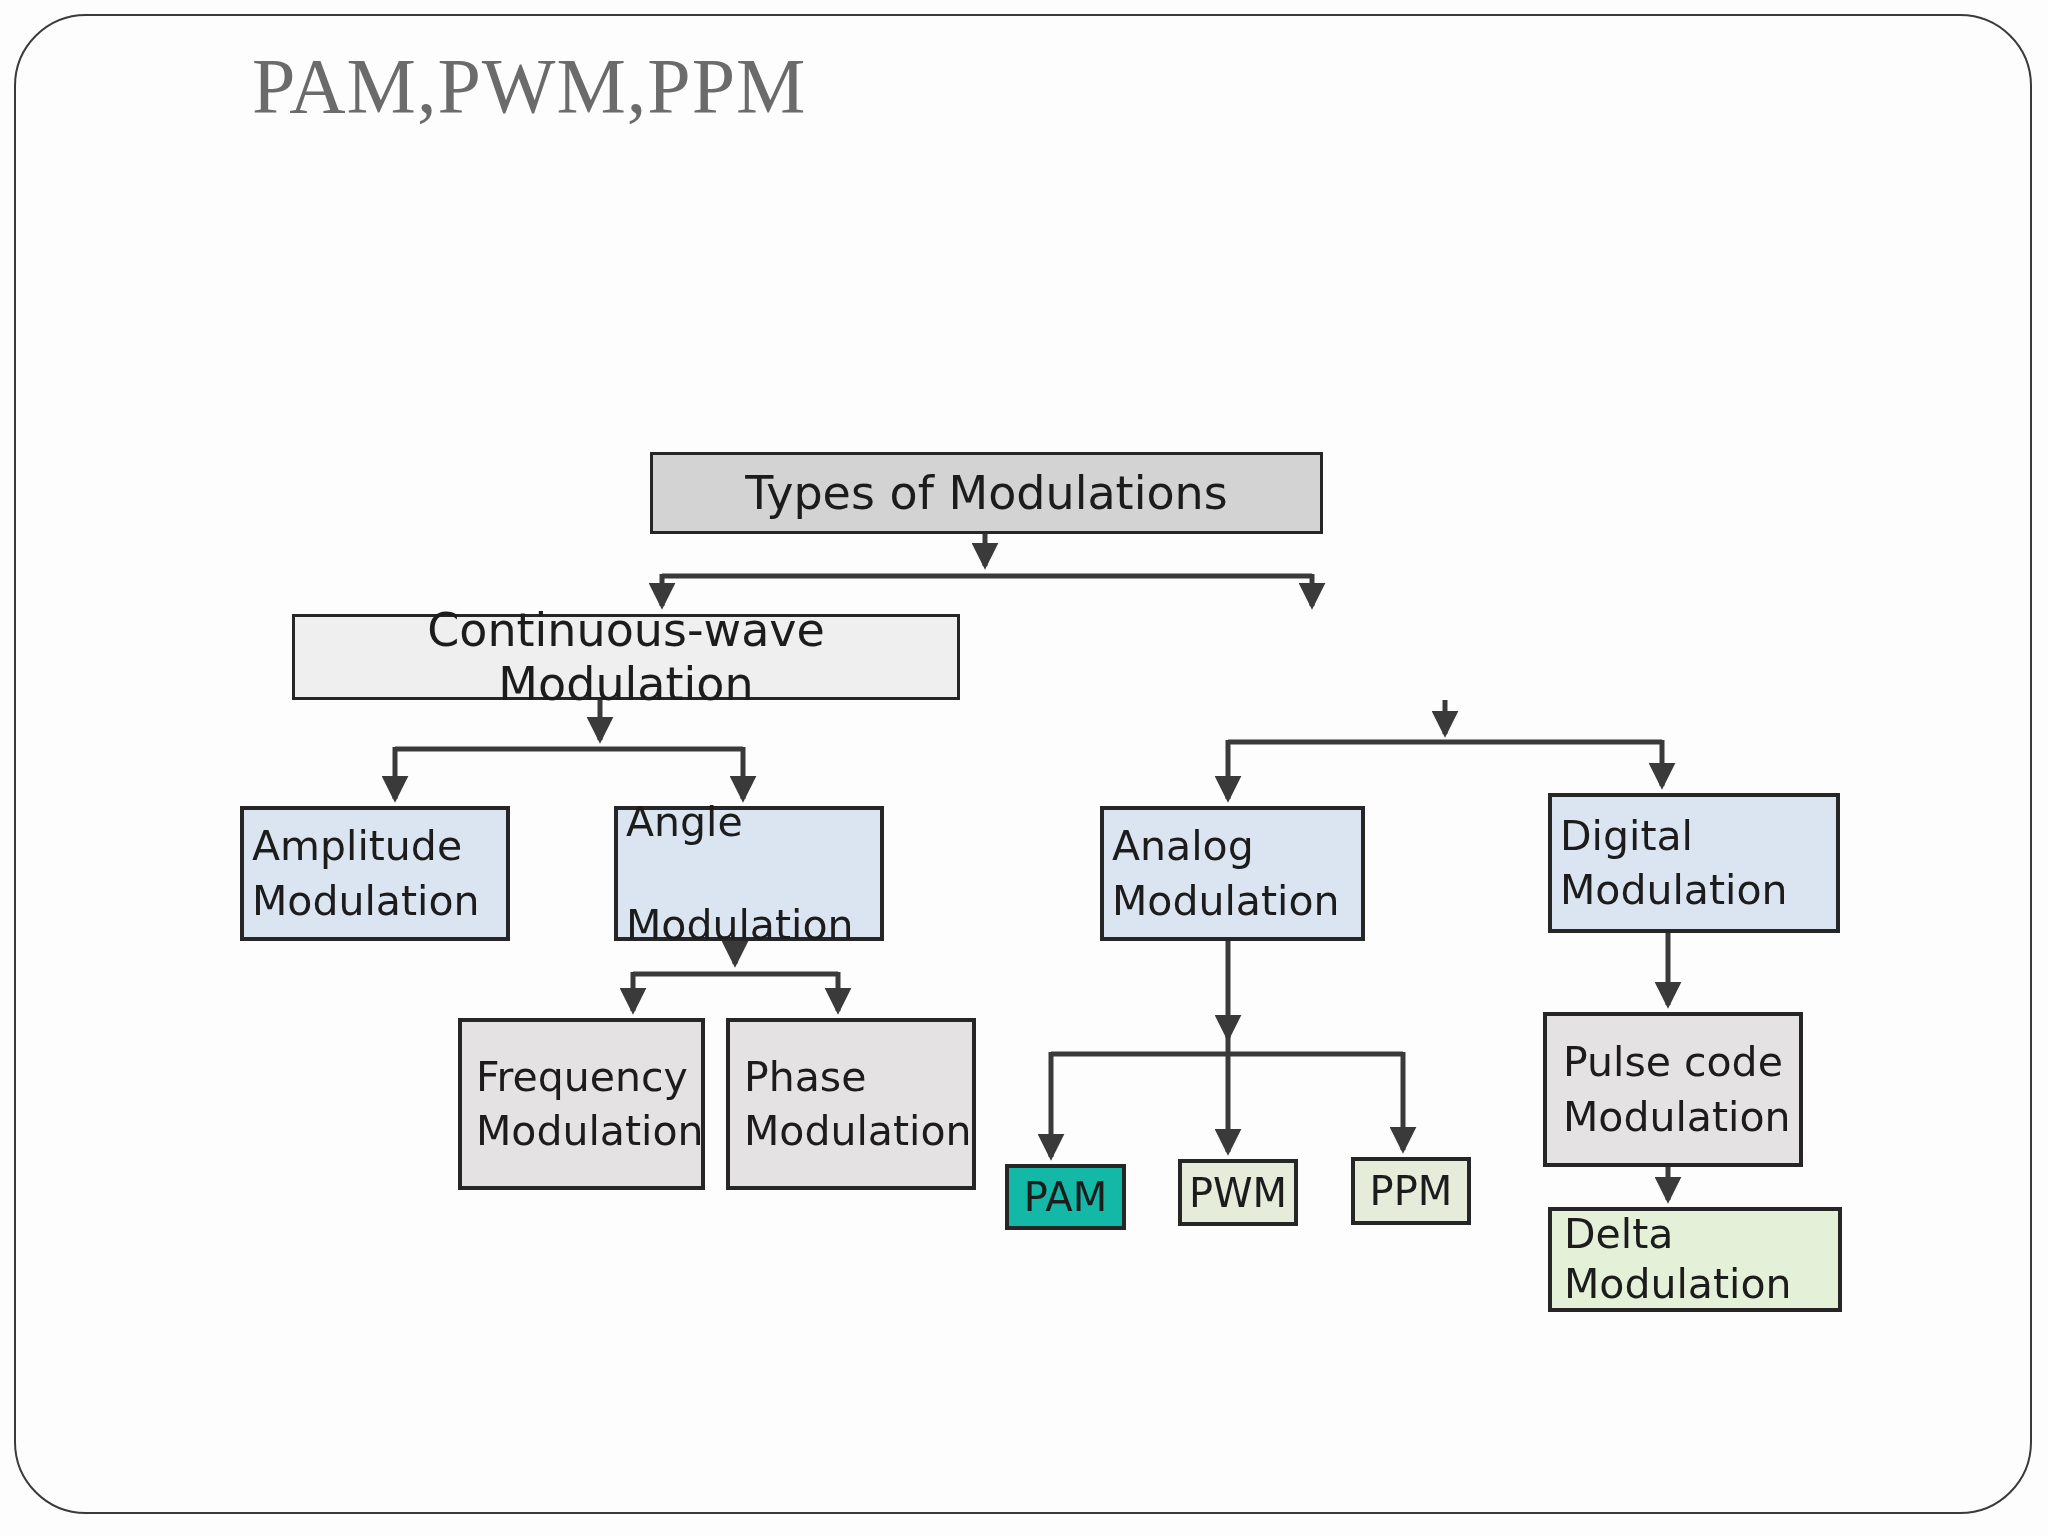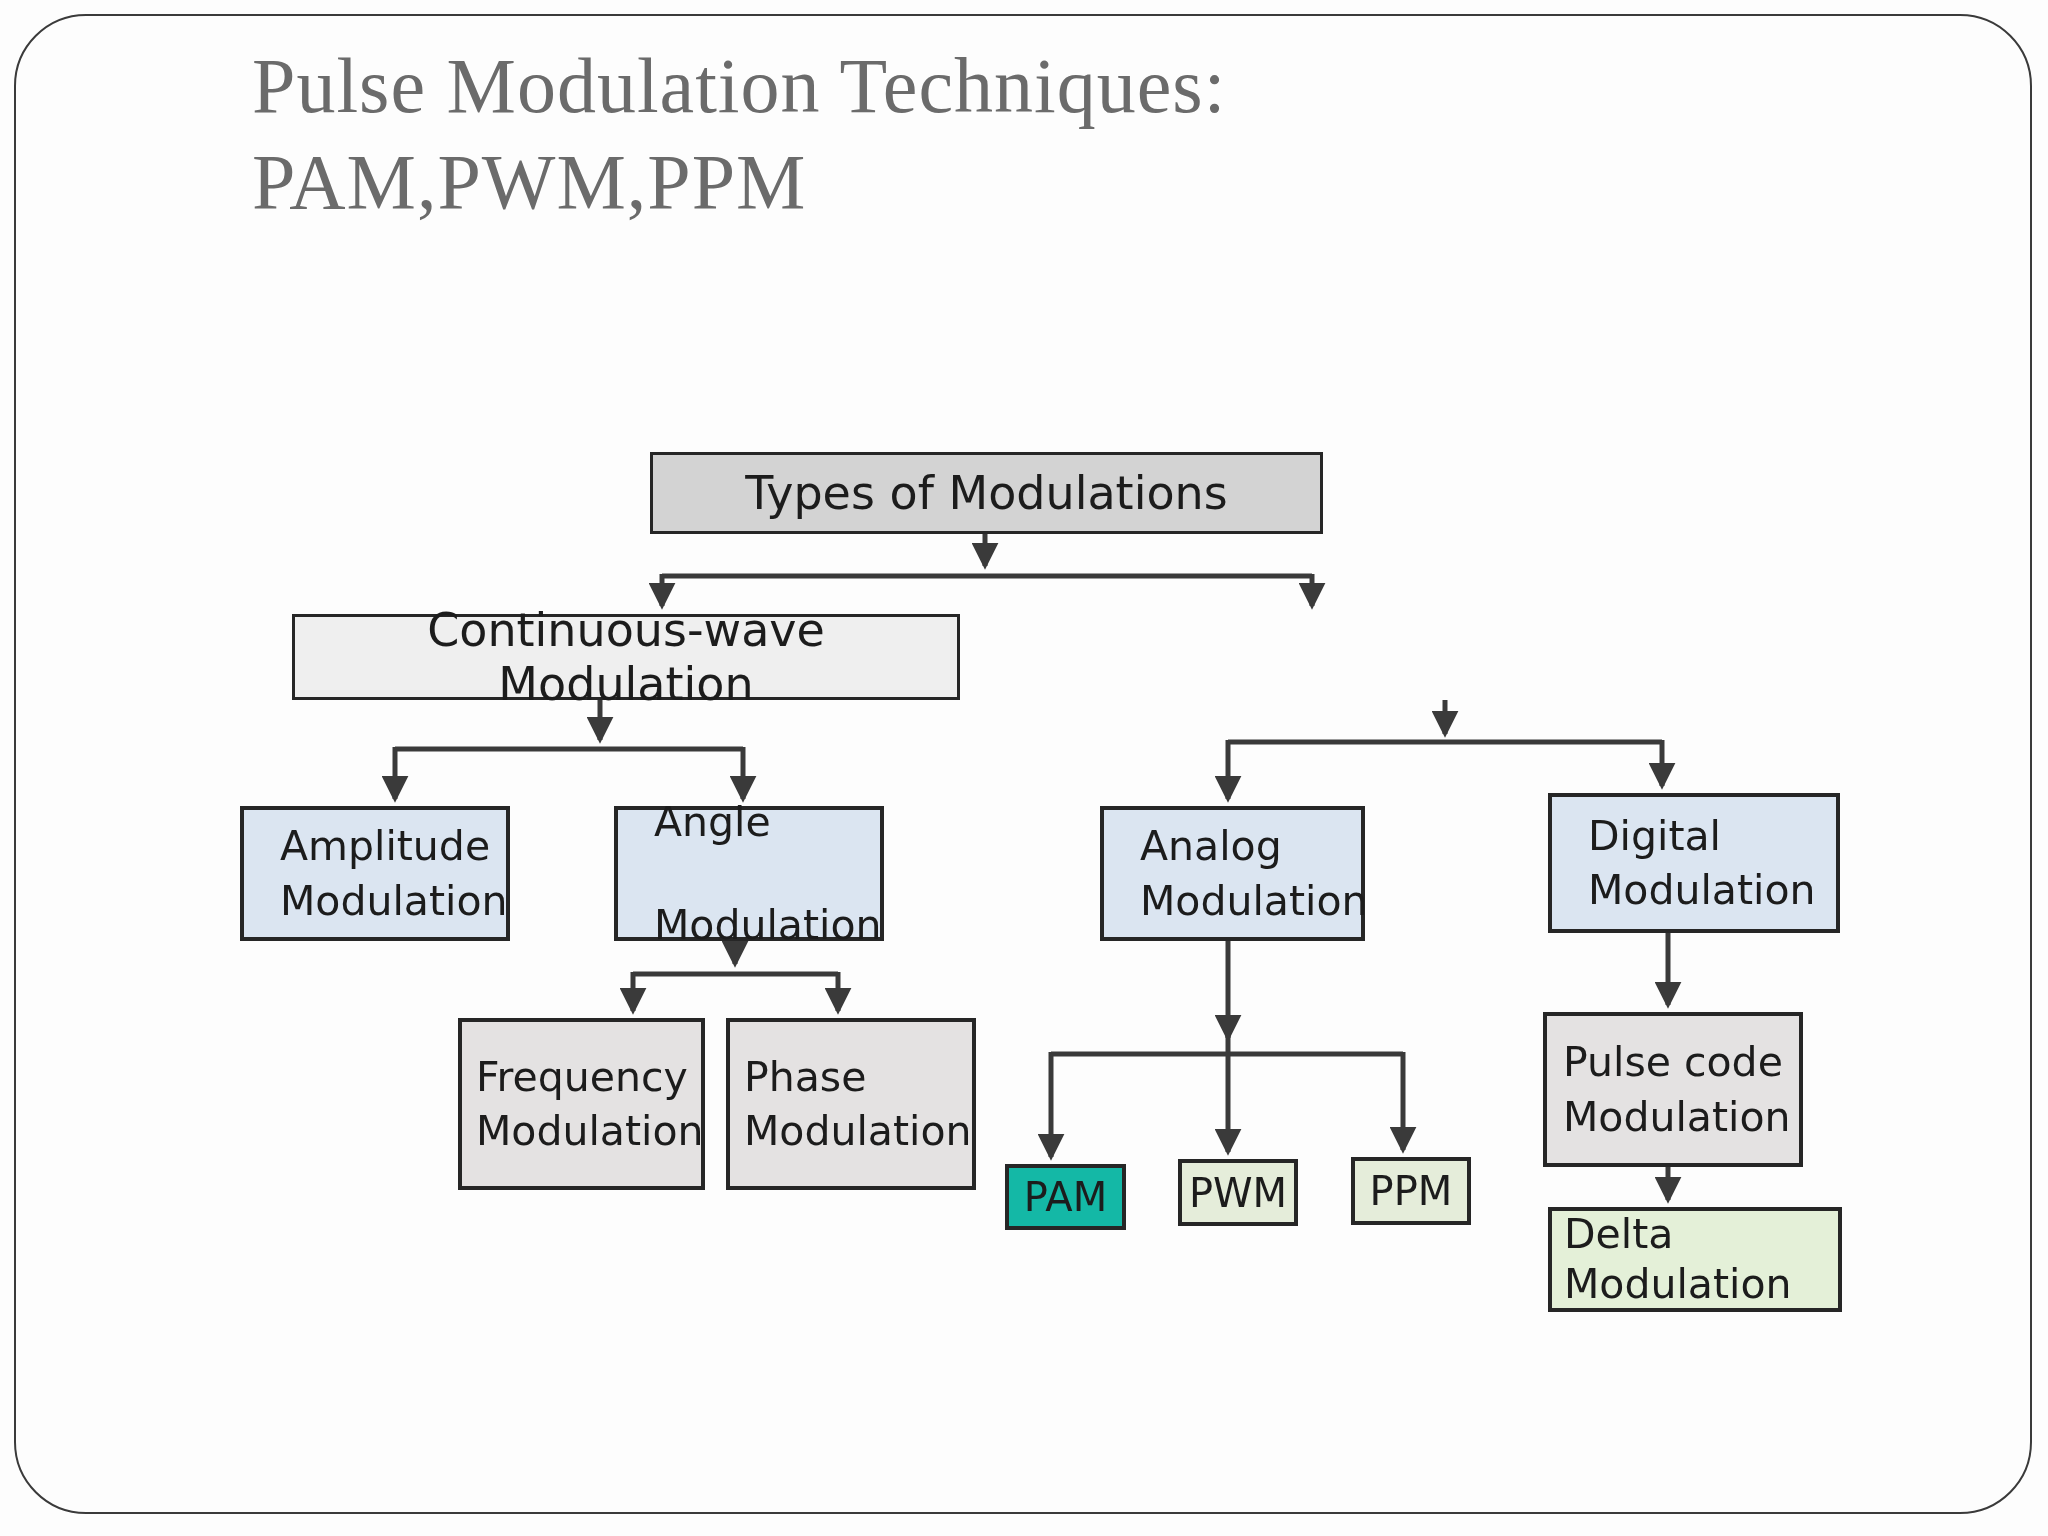--- a/index.html
+++ b/index.html
@@ -8,21 +8,21 @@
   .slide{position:absolute;left:0;top:0;width:2048px;height:1536px;background:#fdfdfd;}
   .slide-border{position:absolute;left:14px;top:14px;width:2018px;height:1500px;
                 border:2px solid #3a3a3a;border-radius:72px;box-sizing:border-box;}
   .title{position:absolute;left:252px;top:38px;
          font-family:"Liberation Serif","DejaVu Serif",serif;
          font-size:78px;line-height:96px;color:#6b6b6b;letter-spacing:1px;white-space:nowrap;}
   .connectors{position:absolute;left:0;top:0;width:2048px;height:1536px;}
   .node{position:absolute;box-sizing:border-box;color:#1c1c1c;
         display:flex;flex-direction:column;justify-content:center;}
   .center{align-items:center;text-align:center;font-size:46px;}
-  .lines2{align-items:flex-start;padding-left:36px;font-size:41px;line-height:1.32;}
+  .lines2{align-items:flex-start;padding-left:8px;font-size:41px;line-height:1.32;}
   .b3{border:3px solid #262626;}
   .b4{border:4px solid #262626;}
   .small{font-size:40px;}
   
   #n-types     {left:650px; top:452px; width:673px; height:82px;}
   #n-cw        {left:292px; top:614px; width:668px; height:86px;}
   #n-pulse     {left:1012px;top:614px; width:668px; height:86px;}
   #n-amplitude {left:240px; top:806px; width:270px; height:135px;}
   #n-angle     {left:614px; top:806px; width:270px; height:135px;}
   #n-analog    {left:1100px;top:806px; width:265px; height:135px;}
@@ -36,21 +36,20 @@
   #n-delta     {left:1548px;top:1207px;width:294px; height:105px;}
 </style>
 </head>
 <body>
 
 <div class="slide">
 
   <div class="slide-border"></div>
 
   <div class="title">
-    <div>Pulse Modulation Techniques:</div>
     <div>PAM,PWM,PPM</div>
   </div>
 
   <svg class="connectors" viewBox="0 0 2048 1536" xmlns="http://www.w3.org/2000/svg">
     <defs>
       <marker id="arrow" viewBox="0 0 10 10" refX="8.6" refY="5" markerWidth="5.4" markerHeight="5.4" orient="auto" markerUnits="strokeWidth">
         <path d="M0 0 L10 5 L0 10 Z" fill="#3a3a3a"></path>
       </marker>
     </defs>
     <g stroke="#3a3a3a" stroke-width="5" fill="none">

